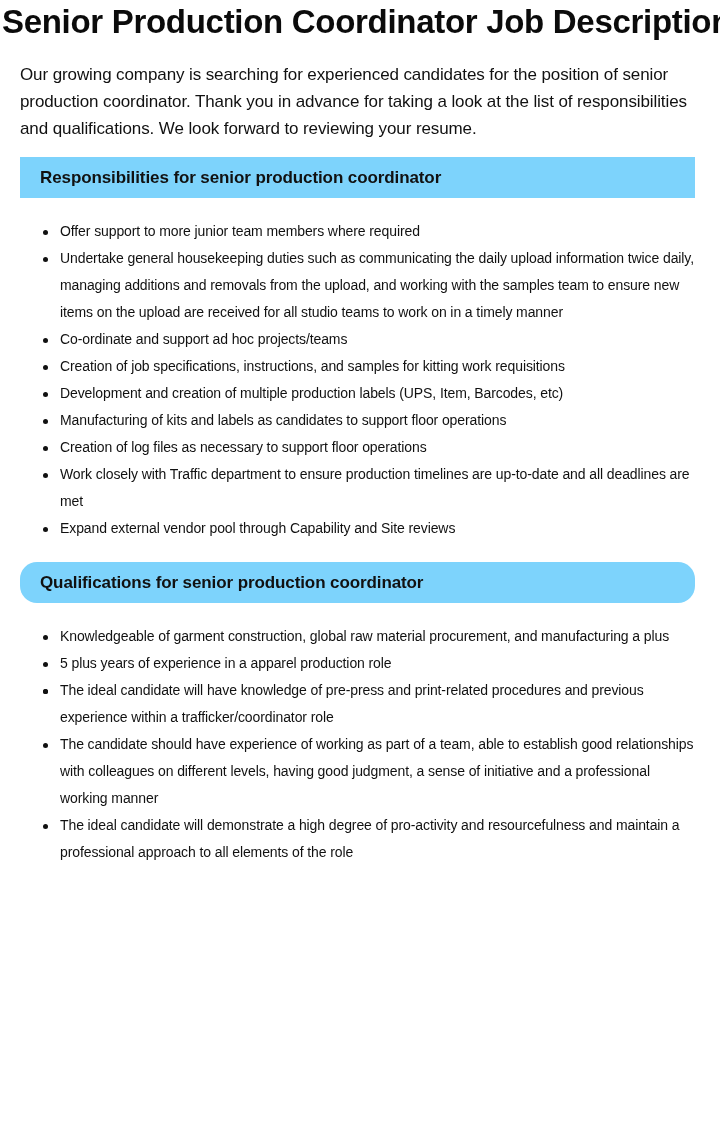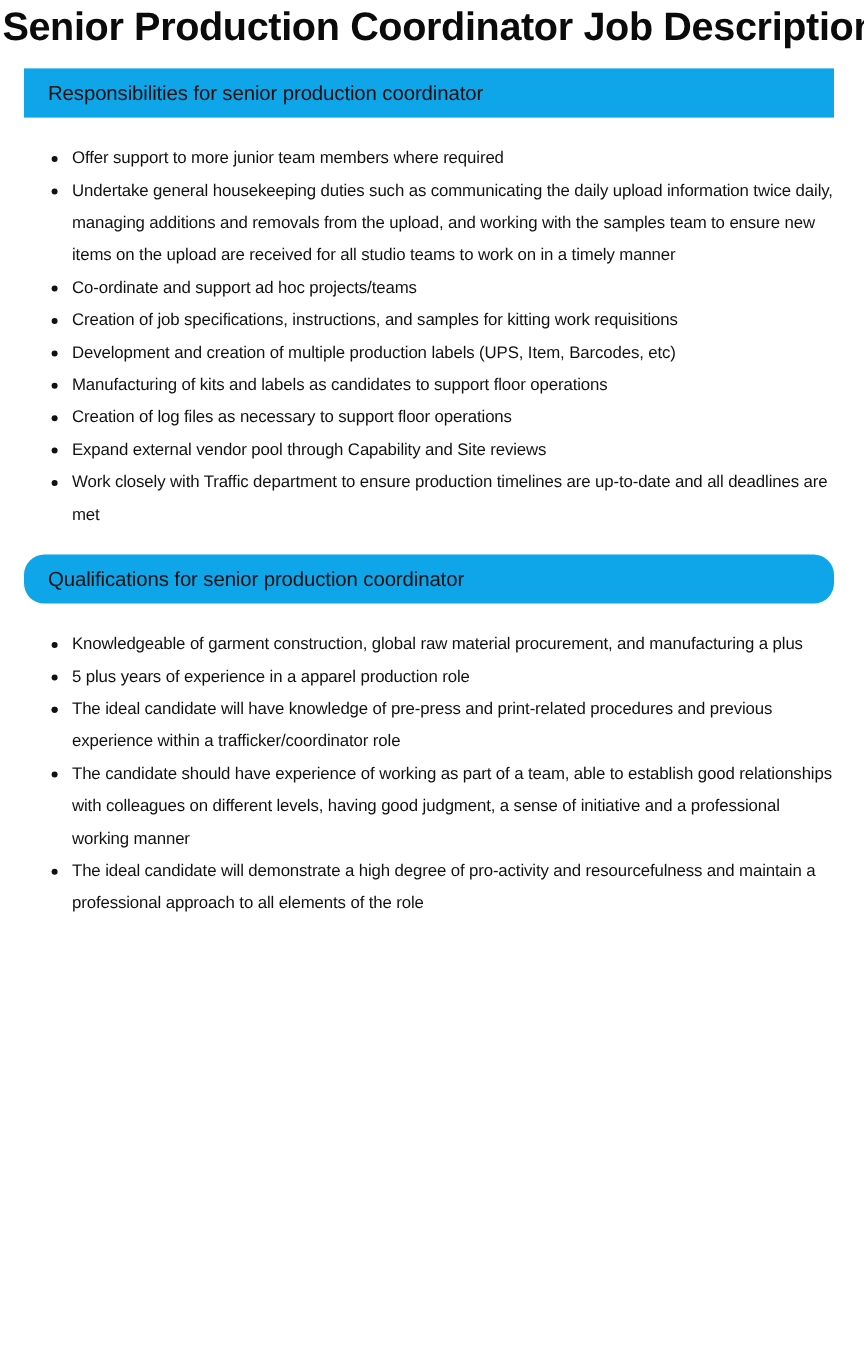--- a/index.html
+++ b/index.html
@@ -22,26 +22,26 @@
   }
   .content { padding: 0 25px 0 20px; }
   .intro {
     margin: 19px 0 0 0;
     font-size: 17px;
     line-height: 27px;
     letter-spacing: -0.1px;
   }
   .section-header {
     margin-top: 15px;
-    background: #0ea5e9;
+    background: #7dd3fc;
     height: 41px;
     box-sizing: border-box;
     padding: 10px 20px 0 20px;
     font-size: 17px;
-    font-weight: normal;
+    font-weight: bold;
     line-height: 22px;
     letter-spacing: -0.1px;
   }
   .bullets {
     list-style: none;
     margin: 20px 0 0 0;
     padding: 0;
   }
   .bullets li {
     position: relative;
@@ -62,33 +62,34 @@
   .section + .section { margin-top: 0; }
   .section.qual { margin-top: 20px; }
   .section.qual .section-header { margin-top: 0; border-radius: 17px; }
 </style>
 </head>
 <body>
 
 <h1 class="page-title">Senior Production Coordinator Job Description</h1>
 
 <div class="content">
+  <p class="intro">Our growing company is searching for experienced candidates for the position of senior production coordinator. Thank you in advance for taking a look at the list of responsibilities and qualifications. We look forward to reviewing your resume.</p>
 
   <div class="section resp">
     <div class="section-header">Responsibilities for senior production coordinator</div>
     <ul class="bullets">
       <li><span class="dot"></span><span>Offer support to more junior team members where required</span></li>
       <li><span class="dot"></span><span>Undertake general housekeeping duties such as communicating the daily upload information twice daily, managing additions and removals from the upload, and working with the samples team to ensure new items on the upload are received for all studio teams to work on in a timely manner</span></li>
       <li><span class="dot"></span><span>Co-ordinate and support ad hoc projects/teams</span></li>
       <li><span class="dot"></span><span>Creation of job specifications, instructions, and samples for kitting work requisitions</span></li>
       <li><span class="dot"></span><span>Development and creation of multiple production labels (UPS, Item, Barcodes, etc)</span></li>
       <li><span class="dot"></span><span>Manufacturing of kits and labels as candidates to support floor operations</span></li>
       <li><span class="dot"></span><span>Creation of log files as necessary to support floor operations</span></li>
+      <li><span class="dot"></span><span>Work closely with Traffic department to ensure production timelines are up-to-date and all deadlines are met</span></li>
       <li><span class="dot"></span><span>Expand external vendor pool through Capability and Site reviews</span></li>
-      <li><span class="dot"></span><span>Work closely with Traffic department to ensure production timelines are up-to-date and all deadlines are met</span></li>
     </ul>
   </div>
 
   <div class="section qual">
     <div class="section-header">Qualifications for senior production coordinator</div>
     <ul class="bullets">
       <li><span class="dot"></span><span>Knowledgeable of garment construction, global raw material procurement, and manufacturing a plus</span></li>
       <li><span class="dot"></span><span>5 plus years of experience in a apparel production role</span></li>
       <li><span class="dot"></span></li>
       <li><span class="dot"></span><span>The ideal candidate will have knowledge of pre-press and print-related procedures and previous experience within a trafficker/coordinator role</span></li>

